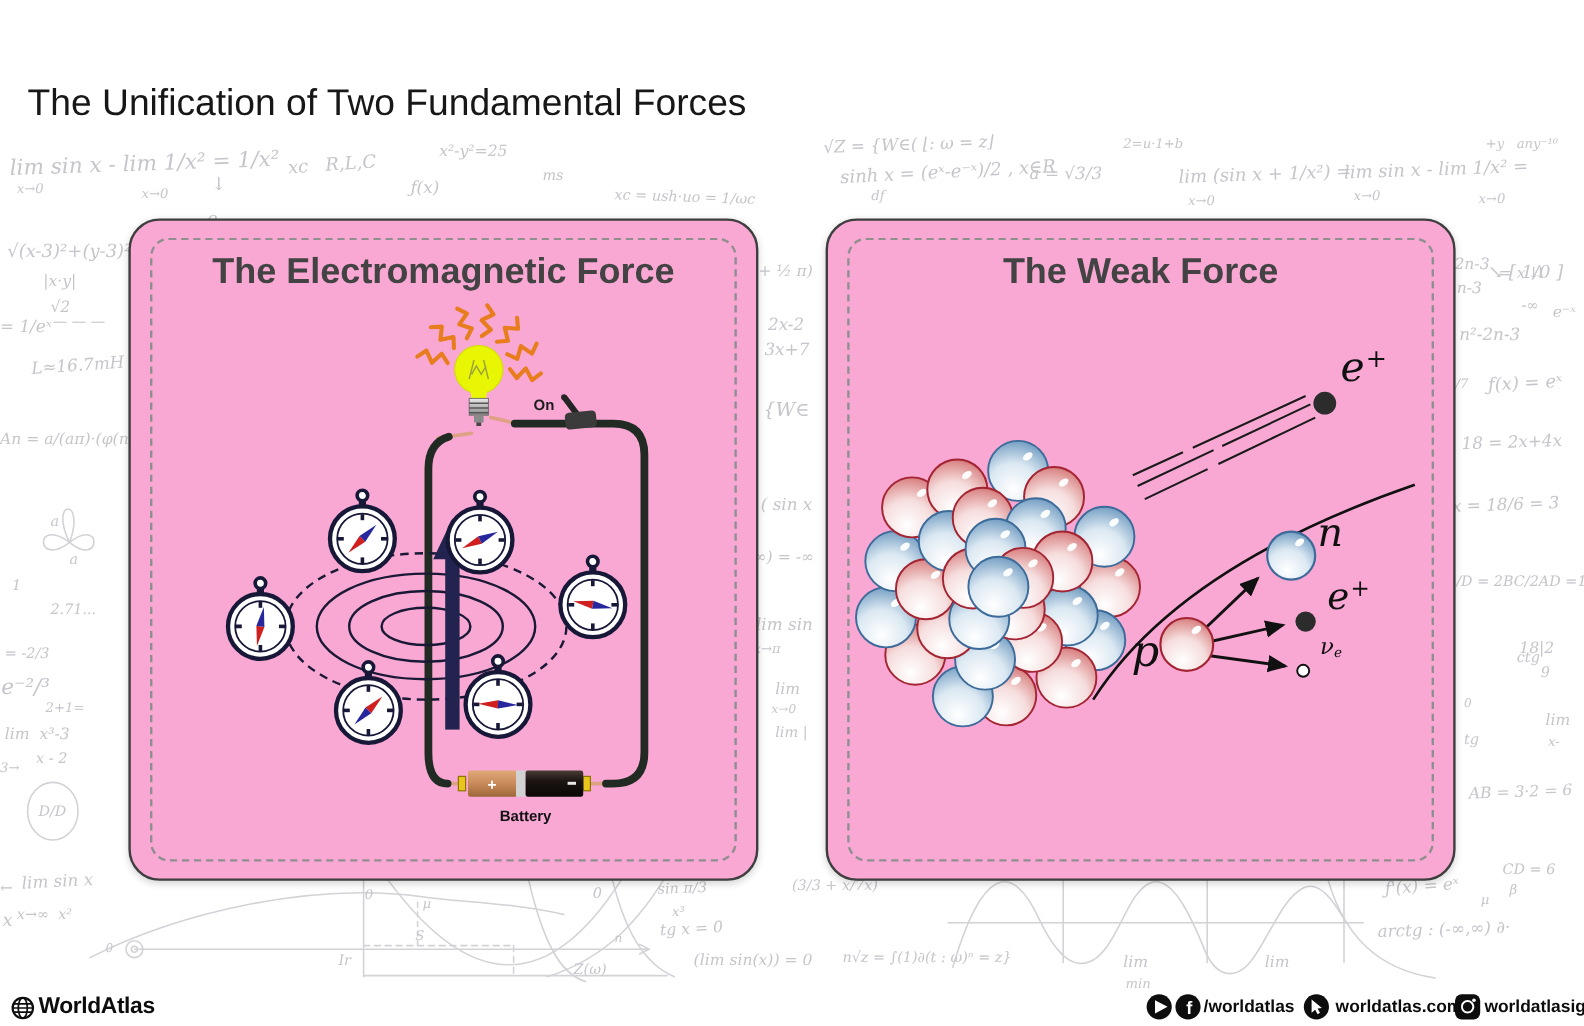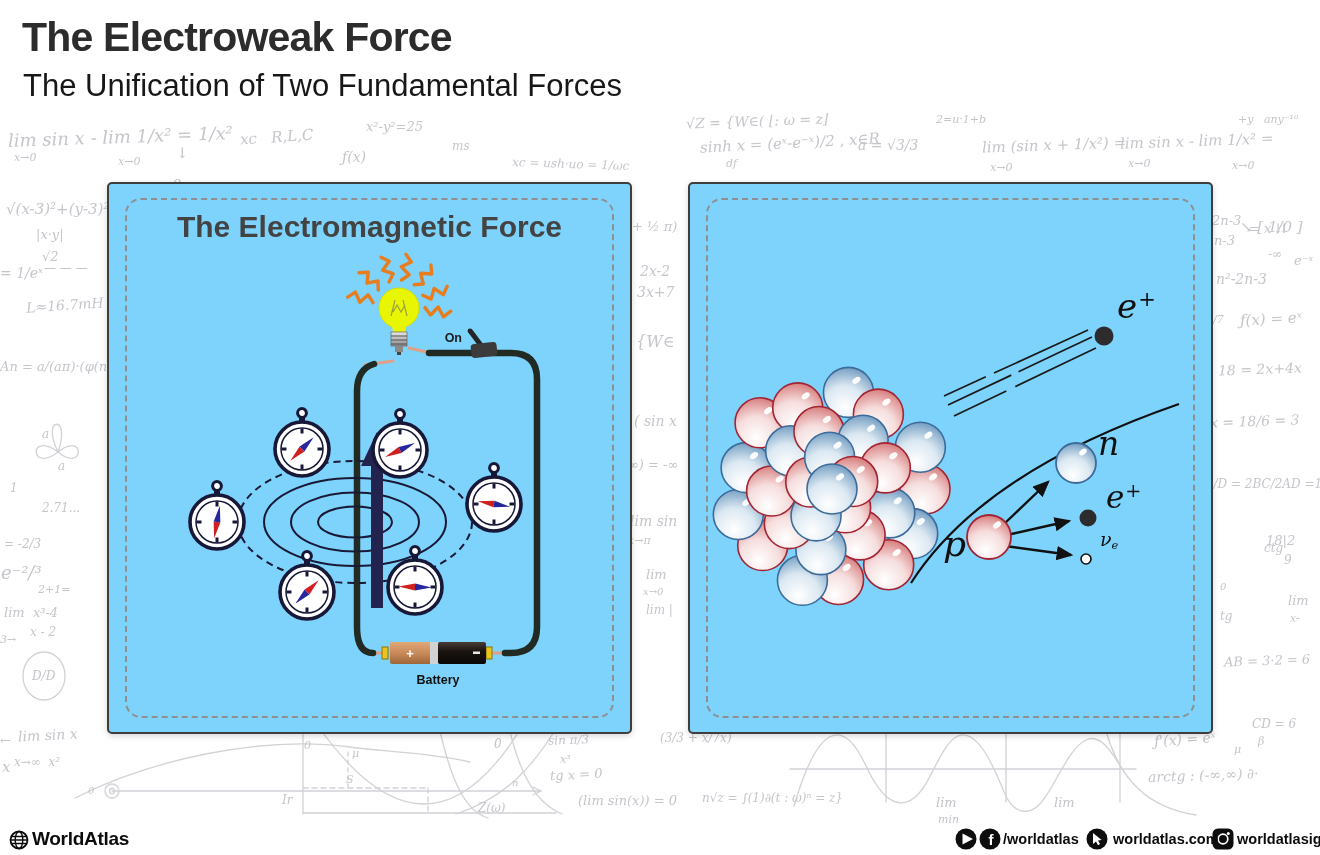--- a/index.html
+++ b/index.html
@@ -8,22 +8,22 @@
   
   .bgf{position:absolute;inset:0;pointer-events:none;}
   .bgf span{position:absolute;font-family:"DejaVu Serif",serif;font-style:italic;
             color:#c5c5cb;white-space:pre;line-height:1;}
   #bgDoodles{position:absolute;left:0;top:0;}
   
   .title{position:absolute;left:22px;top:14px;margin:0;font-size:41px;font-weight:800;
          letter-spacing:-0.8px;color:#2c2c2c;}
   .subtitle{position:absolute;left:23px;top:68px;margin:0;font-size:31px;font-weight:400;color:#171717;}
   
-  .panel{position:absolute;top:182px;width:521px;height:548px;background:#7dd3fc;
-         border:2px solid #3e3e3e;border-radius:5px;box-shadow:0 2px 6px rgba(0,0,0,.16);}
+  .panel{position:absolute;top:182px;width:521px;height:548px;background:#f9a8d4;
+         border:2px solid #3e3e3e;border-radius:26px;box-shadow:0 2px 6px rgba(0,0,0,.16);}
   .panel-left{left:107px;}
   .panel-right{left:688px;}
   .dashed-frame{position:absolute;left:16px;right:16px;top:14px;bottom:14px;
                 border:2px dashed #8f8f8f;border-radius:16px;pointer-events:none;}
   .panel-title{position:absolute;top:26px;left:0;right:0;margin:0;text-align:center;
                font-size:30px;font-weight:700;color:#434343;letter-spacing:0;}
   .fig{position:absolute;left:0;top:0;width:521px;height:548px;}
   
   .mlabel{position:absolute;font-family:"DejaVu Serif",serif;font-style:italic;color:#101010;line-height:1;}
   .mlabel sup{font-style:normal;font-size:.62em;vertical-align:.55em;margin-left:1px;}
@@ -91,21 +91,21 @@
       <span style="left: 44px; top: 262px; font-size: 12px;">— — —</span>
       <span style="left: 26px; top: 298px; font-size: 14px; transform: rotate(-4deg);">L≈16.7mH</span>
       <span style="left: 0px; top: 360px; font-size: 13px;">An = a/(aπ)·(φ(n))</span>
       <span style="left: 42px; top: 428px; font-size: 12px;">a</span>
       <span style="left: 58px; top: 460px; font-size: 12px;">a</span>
       <span style="left: 10px; top: 482px; font-size: 12px;">1</span>
       <span style="left: 2px; top: 502px; font-size: 12px; margin-left: 40px;">2.71...</span>
       <span style="left: 4px; top: 538px; font-size: 12px;">= -2/3</span>
       <span style="left: 1px; top: 564px; font-size: 18px;">e⁻²/³</span>
       <span style="left: 38px; top: 584px; font-size: 11px;">2+1=</span>
-      <span style="left: 4px; top: 606px; font-size: 13px;">lim  x³-4</span>
+      <span style="left: 4px; top: 606px; font-size: 13px;">lim  x³-3</span>
       <span style="left: 30px; top: 626px; font-size: 12px;">x - 2</span>
       <span style="left: 0px; top: 634px; font-size: 11px;">3→</span>
       <span style="left: 32px; top: 670px; font-size: 12px;">D/D</span>
       <span style="left: 18px; top: 728px; font-size: 14px; transform: rotate(-3deg);">lim sin x</span>
       <span style="left: 14px; top: 756px; font-size: 12px;">x→∞  x²</span>
       <span style="left: 0px; top: 734px; font-size: 13px;">←</span>
       <span style="left: 2px; top: 760px; font-size: 15px;">x</span>
       <span style="left: 88px; top: 786px; font-size: 10px;">0</span>
       <span style="left: 304px; top: 740px; font-size: 11px;">0</span>
       <span style="left: 352px; top: 748px; font-size: 11px;">μ</span>
@@ -154,21 +154,20 @@
       <span style="left: 784px; top: 718px; font-size: 13px; transform: rotate(-2deg);">ctg.(0,π)∃x</span>
       <span style="left: 578px; top: 794px; font-size: 13px;">(lim sin(x)) = 0</span>
       <span style="left: 702px; top: 792px; font-size: 12px;">n√z = ∫(1)∂(t : ω)ⁿ = z}</span>
       <span style="left: 936px; top: 796px; font-size: 13px;">lim</span>
       <span style="left: 938px; top: 814px; font-size: 11px;">min</span>
       <span style="left: 1054px; top: 796px; font-size: 13px;">lim</span>
       <span style="left: 1234px; top: 744px; font-size: 11px;">μ</span>
       <span style="left: 1258px; top: 736px; font-size: 11px;">β</span>
     </div>
 
-  <h1 class="title">The Electroweak Force</h1>
   <h2 class="subtitle">The Unification of Two Fundamental Forces</h2>
 
   <section class="panel panel-left">
     <div class="dashed-frame"></div>
     <h3 class="panel-title">The Electromagnetic Force</h3>
     <svg class="fig" viewBox="0 0 521 548">
       <defs>
         <linearGradient id="gmet" x1="0" y1="0" x2="0" y2="1">
           <stop offset="0" stop-color="#e8e8e8"></stop>
             <stop offset=".5" stop-color="#b9b9b9"></stop>
@@ -332,20 +331,21 @@
             </g>
           </g>
         </g>
 
       <text x="329" y="500" text-anchor="middle" font-size="12.5" font-weight="bold" fill="#111">Battery</text>
     </svg>
   </section>
 
   <section class="panel panel-right">
     <div class="dashed-frame"></div>
+    <h3 class="panel-title">The Weak Force</h3>
     <svg class="fig" viewBox="0 0 521 548">
       <defs>
         <radialGradient id="gradP" cx="42%" cy="80%" r="95%">
           <stop offset="0" stop-color="#ffffff"></stop>
             <stop offset=".45" stop-color="#f6dddd"></stop>
           <stop offset=".78" stop-color="#dd8f8f"></stop>
             <stop offset="1" stop-color="#c24a4a"></stop>
         </radialGradient>
         <radialGradient id="gradN" cx="42%" cy="80%" r="95%">
           <stop offset="0" stop-color="#ffffff"></stop>

